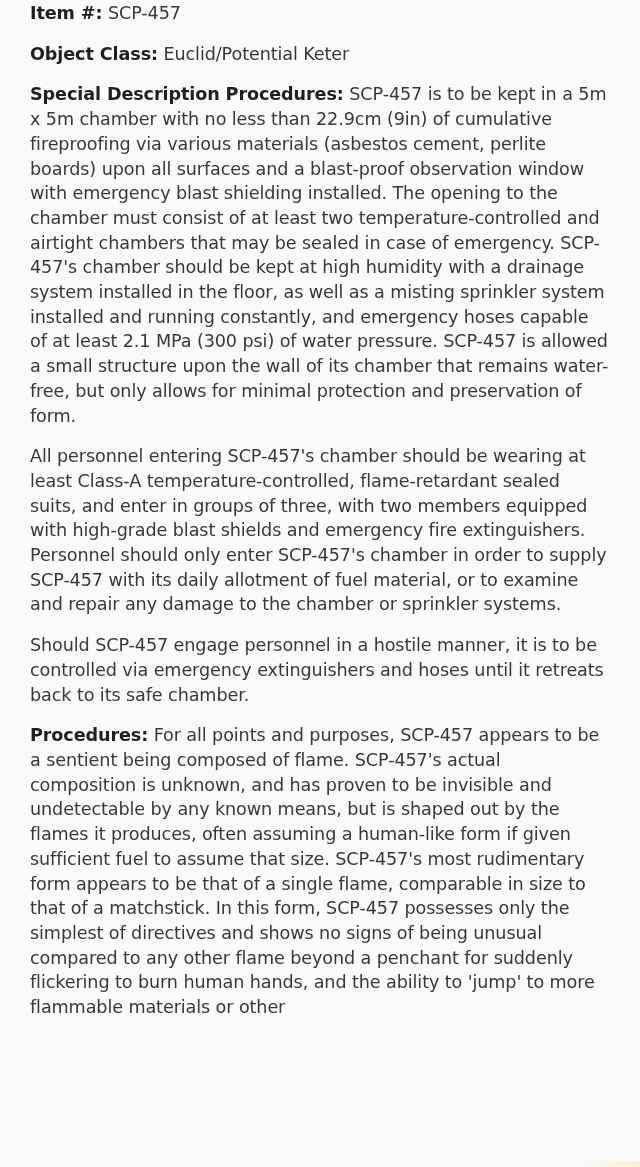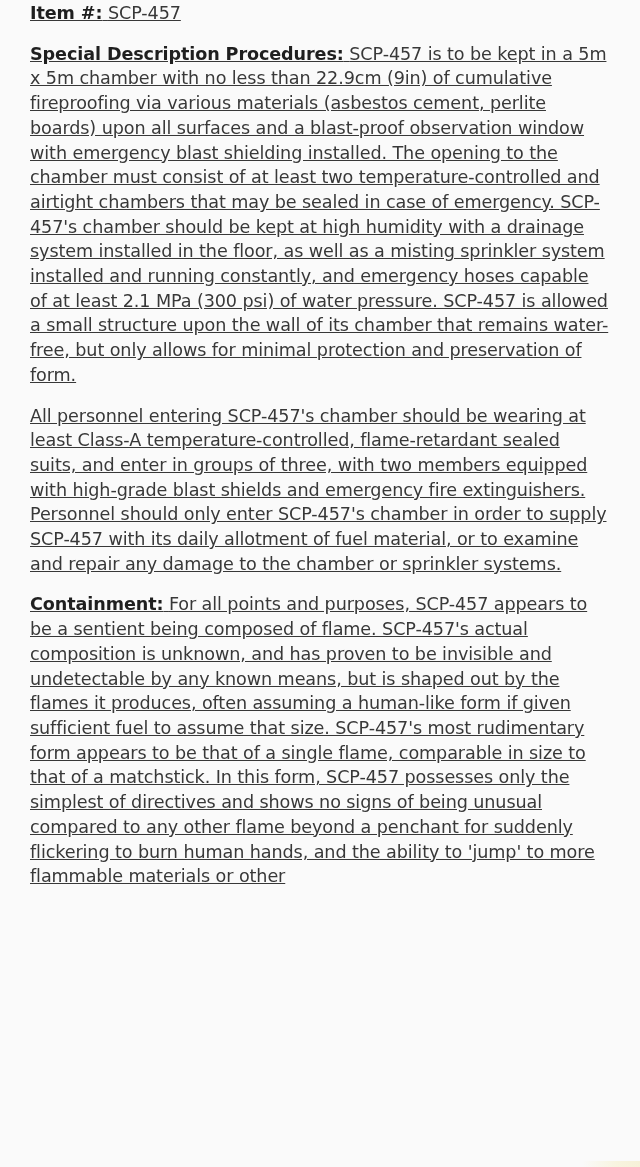--- a/index.html
+++ b/index.html
@@ -20,21 +20,20 @@
     width: 640px;
     height: 1167px;
     padding: 1px 30px 0 30px;
     font-size: 17.6px;
     line-height: 24.7px;
     letter-spacing: -0.1px;
     overflow: hidden;
   }
   .para {
     margin: 0 0 16px 0;
-    text-decoration: underline;
   }
   .label {
     font-weight: bold;
     color: #1f1f1f;
   }
   .sliver {
     position: absolute;
     right: 0;
     bottom: 0;
     width: 58px;
@@ -46,32 +45,39 @@
 </head>
 <body>
 
 <div class="article">
 
   <p class="para">
     <span class="label">Item #:</span>
     <span>SCP-457</span>
   </p>
 
+  <p class="para">
+    <span class="label">Object Class:</span>
+    <span>Euclid/Potential Keter</span>
+  </p>
 
   <p class="para">
     <span class="label">Special Description Procedures:</span>
     <span>SCP-457 is to be kept in a 5m x 5m chamber with no less than 22.9cm (9in) of cumulative fireproofing via various materials (asbestos cement, perlite boards) upon all surfaces and a blast-proof observation window with emergency blast shielding installed. The opening to the chamber must consist of at least two temperature-controlled and airtight chambers that may be sealed in case of emergency. SCP-457's chamber should be kept at high humidity with a drainage system installed in the floor, as well as a misting sprinkler system installed and running constantly, and emergency hoses capable of at least 2.1 MPa (300 psi) of water pressure. SCP-457 is allowed a small structure upon the wall of its chamber that remains water-free, but only allows for minimal protection and preservation of form.</span>
   </p>
 
   <p class="para">
     <span>All personnel entering SCP-457's chamber should be wearing at least Class-A temperature-controlled, flame-retardant sealed suits, and enter in groups of three, with two members equipped with high-grade blast shields and emergency fire extinguishers. Personnel should only enter SCP-457's chamber in order to supply SCP-457 with its daily allotment of fuel material, or to examine and repair any damage to the chamber or sprinkler systems.</span>
   </p>
 
+  <p class="para">
+    <span>Should SCP-457 engage personnel in a hostile manner, it is to be controlled via emergency extinguishers and hoses until it retreats back to its safe chamber.</span>
+  </p>
 
 
   <p class="para">
-    <span class="label">Containment:</span>
+    <span class="label">Procedures:</span>
     <span>For all points and purposes, SCP-457 appears to be a sentient being composed of flame. SCP-457's actual composition is unknown, and has proven to be invisible and undetectable by any known means, but is shaped out by the flames it produces, often assuming a human-like form if given sufficient fuel to assume that size. SCP-457's most rudimentary form appears to be that of a single flame, comparable in size to that of a matchstick. In this form, SCP-457 possesses only the simplest of directives and shows no signs of being unusual compared to any other flame beyond a penchant for suddenly flickering to burn human hands, and the ability to 'jump' to more flammable materials or other</span>
   </p>
 
 </div>
 
 <div class="sliver"></div>
 
 </body></html>

